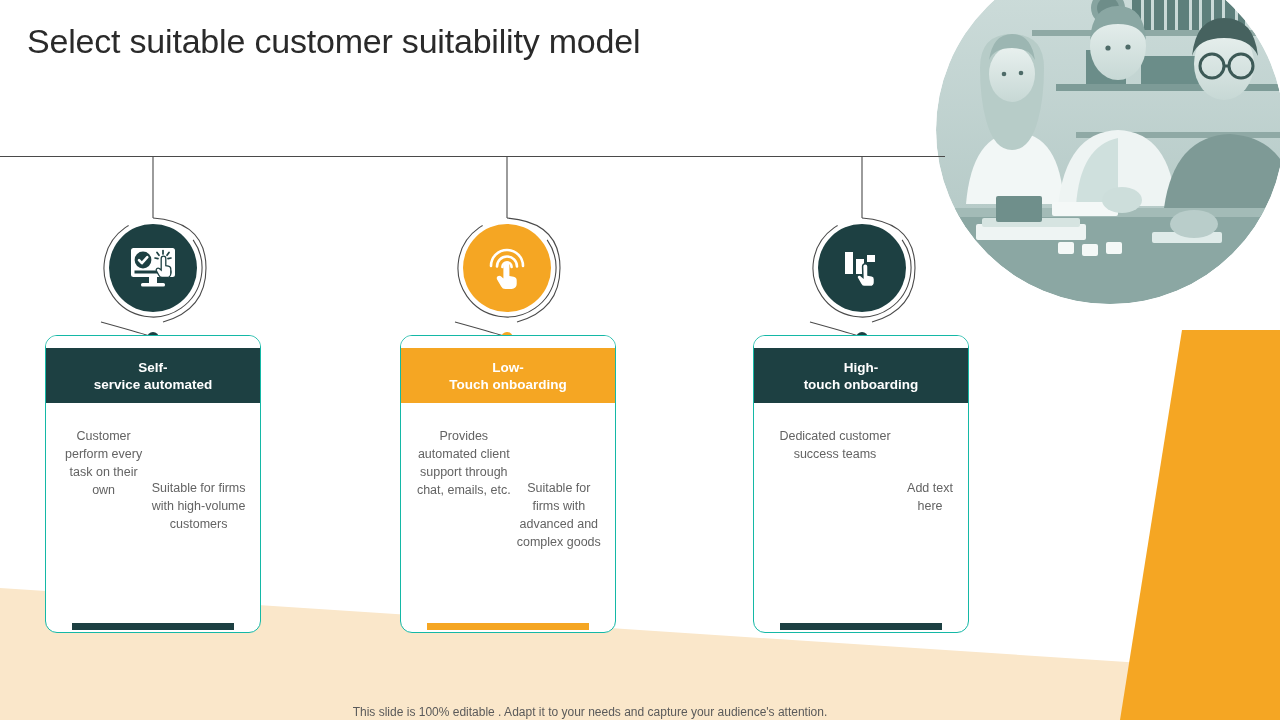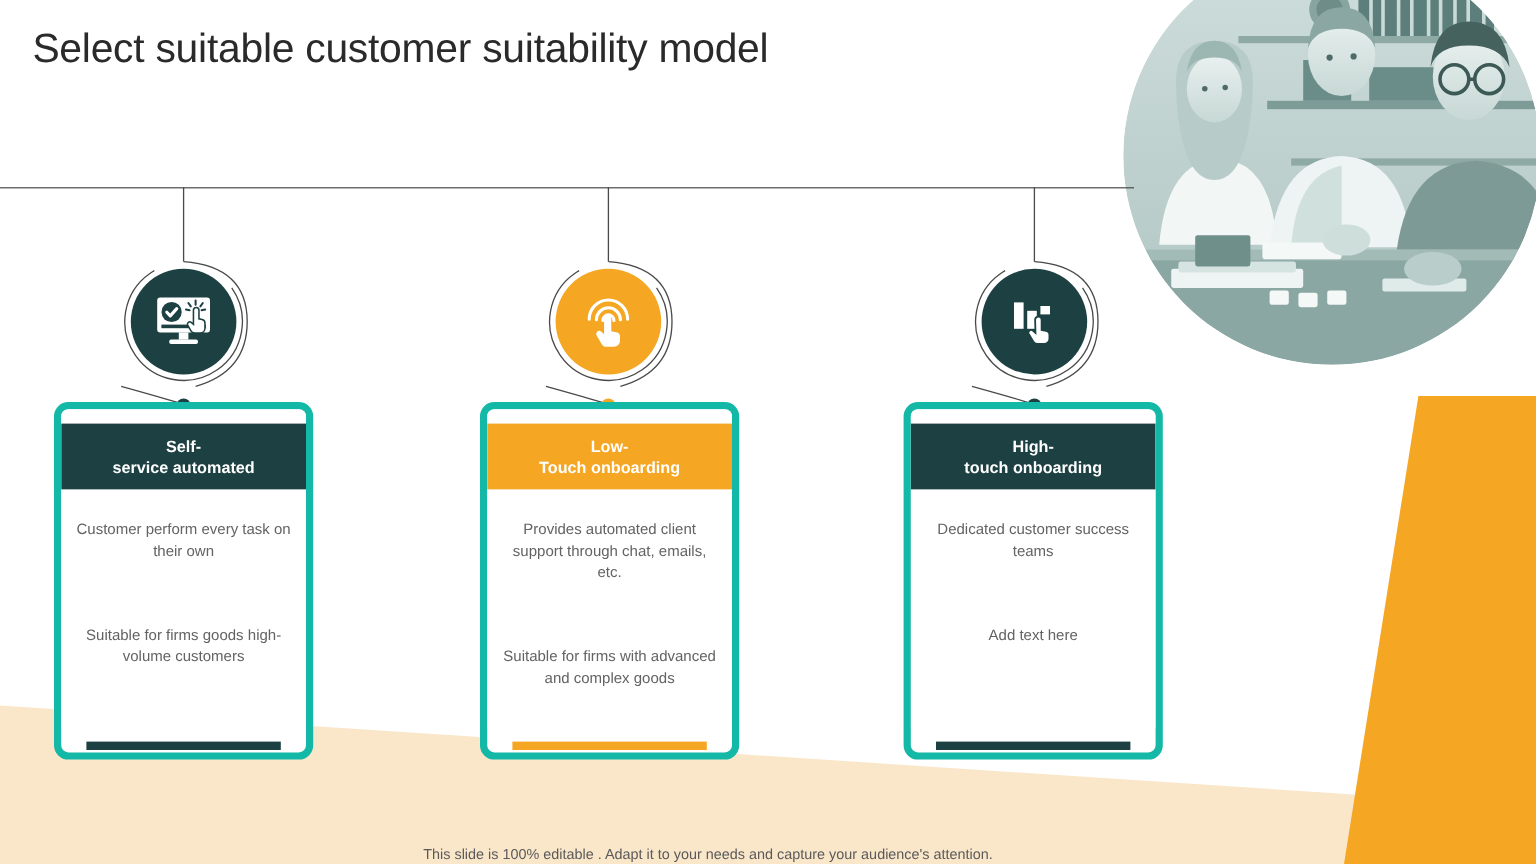--- a/index.html
+++ b/index.html
@@ -49,37 +49,37 @@
   .icon-disc.teal{background:#1d4042;}
   .icon-disc.orange{background:#f5a623;}
   .icon-disc svg{display:block;}
   #icon-node-1{left:101px;top:216px;}
   #icon-node-2{left:455px;top:216px;}
   #icon-node-3{left:810px;top:216px;}
 
   
   .card{
     position:absolute;width:216px;height:298px;z-index:6;
-    border:6px solid #14b8a6;border-radius:12px;
+    border:1px solid #14b8a6;border-radius:12px;
     background:#ffffff;box-sizing:border-box;
     display:flex;flex-direction:column;overflow:hidden;
   }
   #card-1{left:45px;top:335px;}
   #card-2{left:400px;top:335px;}
   #card-3{left:753px;top:335px;}
   .card-gap{height:12px;flex:0 0 auto;background:#ffffff;}
   .card-header{
     flex:0 0 auto;height:55px;display:flex;align-items:center;justify-content:center;
     text-align:center;font-size:13.5px;font-weight:bold;color:#ffffff;line-height:17px;
     padding:0 8px;box-sizing:border-box;
   }
   .card-header.teal{background:#1d4042;}
   .card-header.orange{background:#f5a623;}
   .card-body{
-    flex:1 1 auto;display:flex;flex-direction:column;
+    flex:1 1 auto;display:flex;flex-direction:row;
     padding:24px 12px 0 12px;box-sizing:border-box;background:#ffffff;
   }
   .card-line{
     text-align:center;font-size:12.5px;line-height:18px;color:#636363;
   }
   .card-line.second{margin-top:52px;}
   .card-foot{
     flex:0 0 auto;height:20px;display:flex;align-items:flex-end;justify-content:center;
     padding-bottom:2px;box-sizing:border-box;background:transparent;
   }
@@ -280,21 +280,21 @@
   <div class="card" id="card-1">
     <div class="card-gap"></div>
     <div class="card-header teal">
       <div>
         <span>Self-</span><br>
         <span>service automated</span>
       </div>
     </div>
     <div class="card-body">
       <div class="card-line">Customer perform every task on their own</div>
-      <div class="card-line second">Suitable for firms goods high-volume customers</div>
+      <div class="card-line second">Suitable for firms with high-volume customers</div>
     </div>
     <div class="card-foot">
       <div class="card-foot-bar teal"></div>
     </div>
   </div>
 
   <div class="card" id="card-3">
     <div class="card-gap"></div>
     <div class="card-header teal">
       <div>

